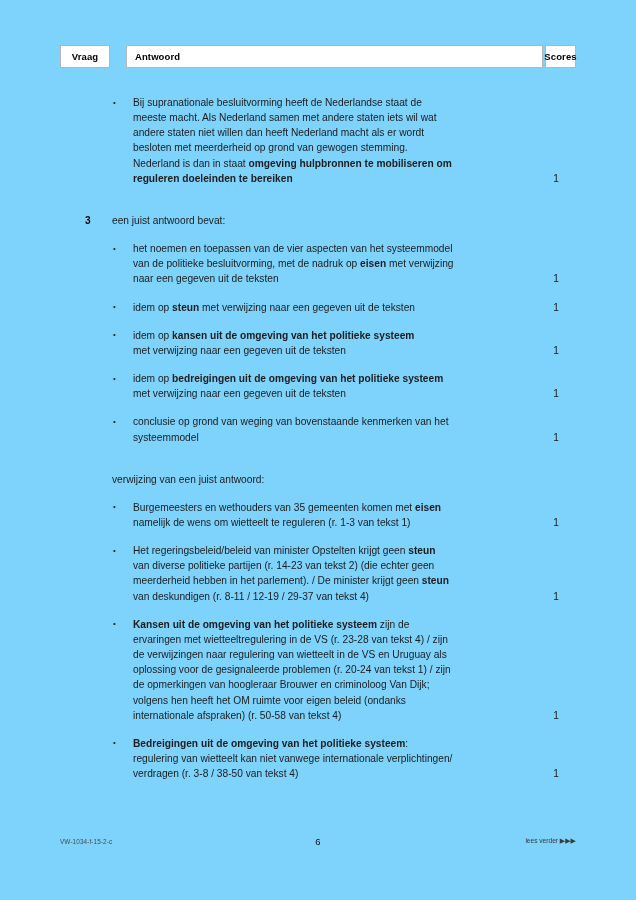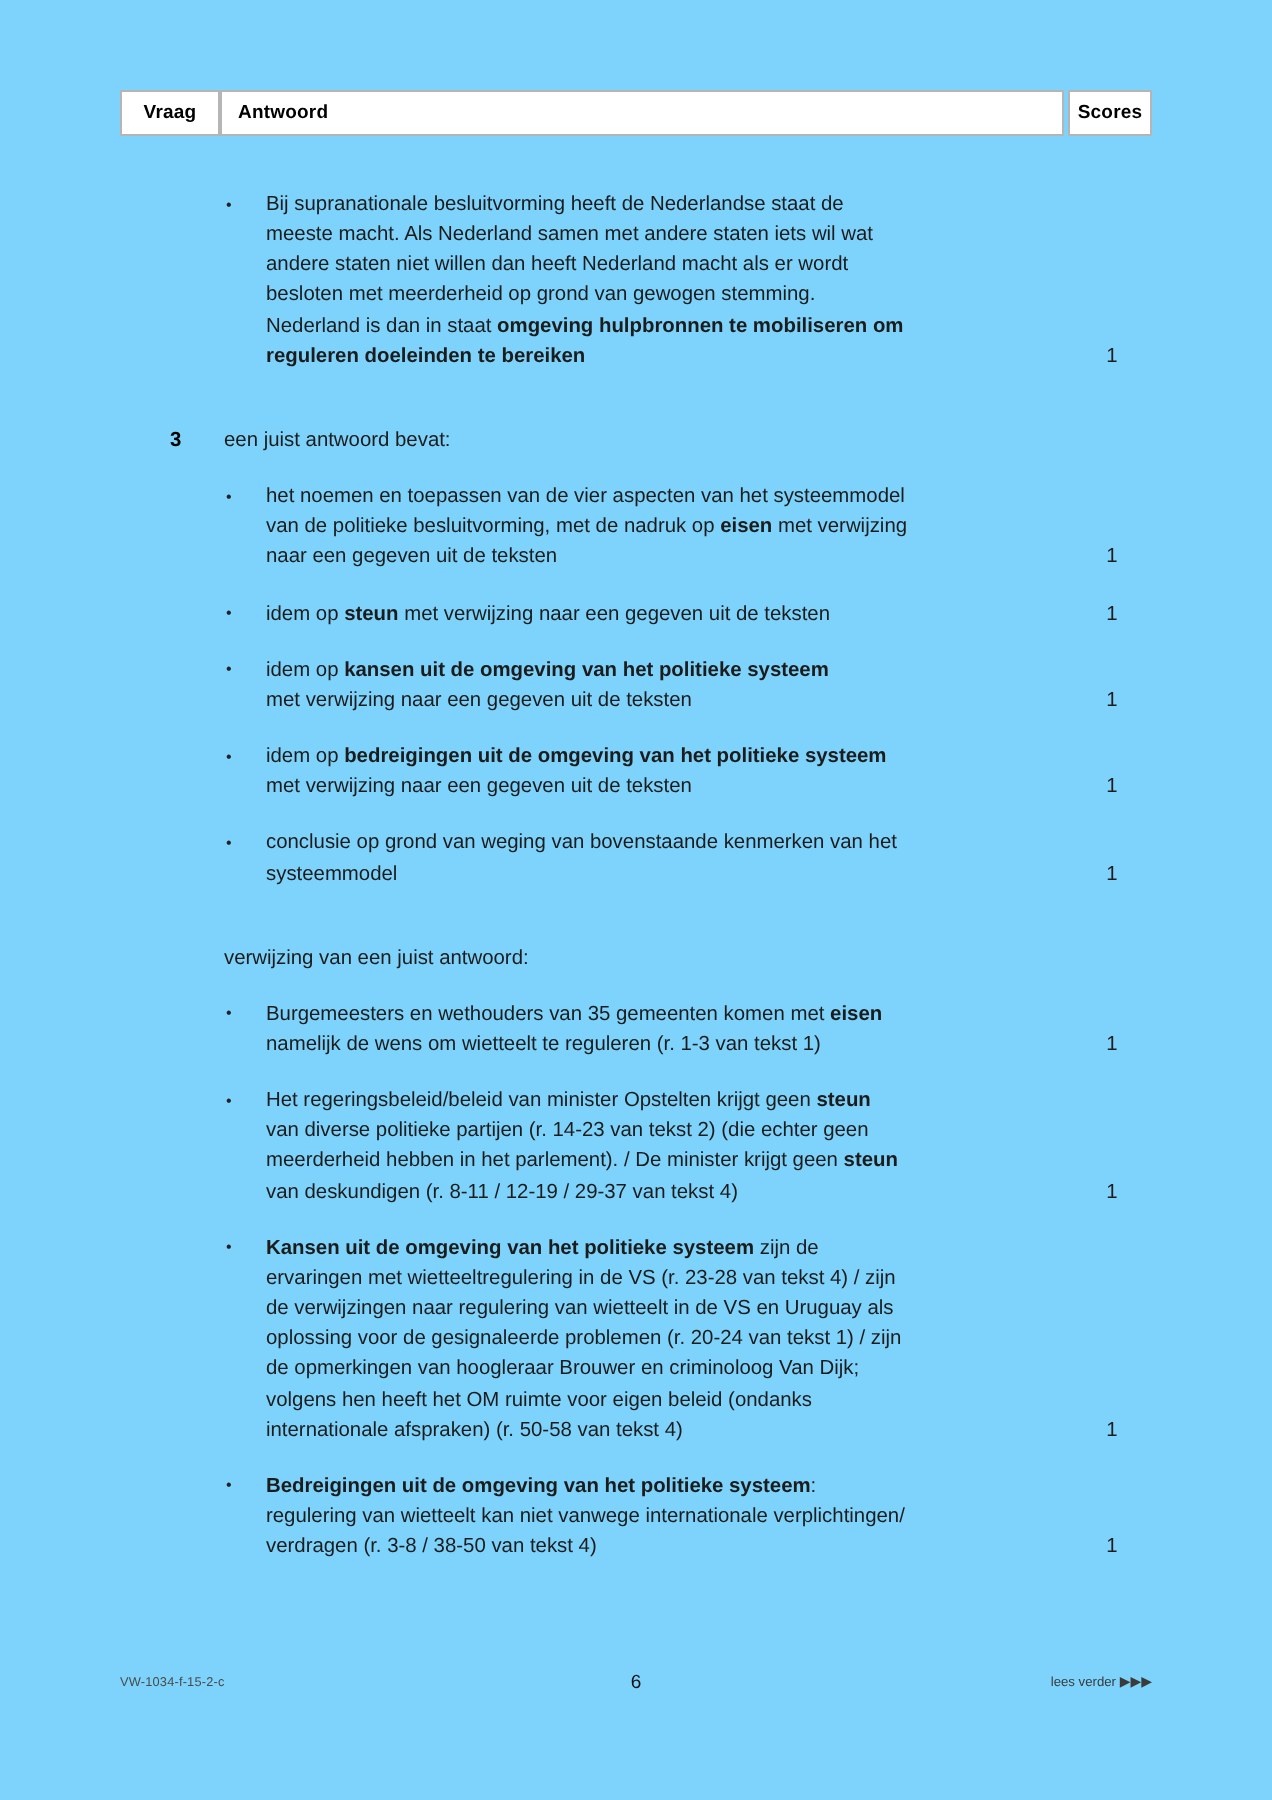--- a/index.html
+++ b/index.html
@@ -42,25 +42,25 @@
     letter-spacing: .1px;
     color: #000000;
     box-sizing: border-box;
   }
   .hdr-vraag {
     width: 50px;
     justify-content: center;
   }
   .hdr-antwoord {
     flex: 1;
-    margin-left: 0;
+    margin-left: 16px;
     padding-left: 8px;
   }
   .hdr-scores {
-    width: 42px;
+    width: 31px;
     margin-left: 2px;
     justify-content: center;
   }
 
   
   .content {
     position: absolute;
     left: 60px;
     top: 82px;
     width: 516px;

